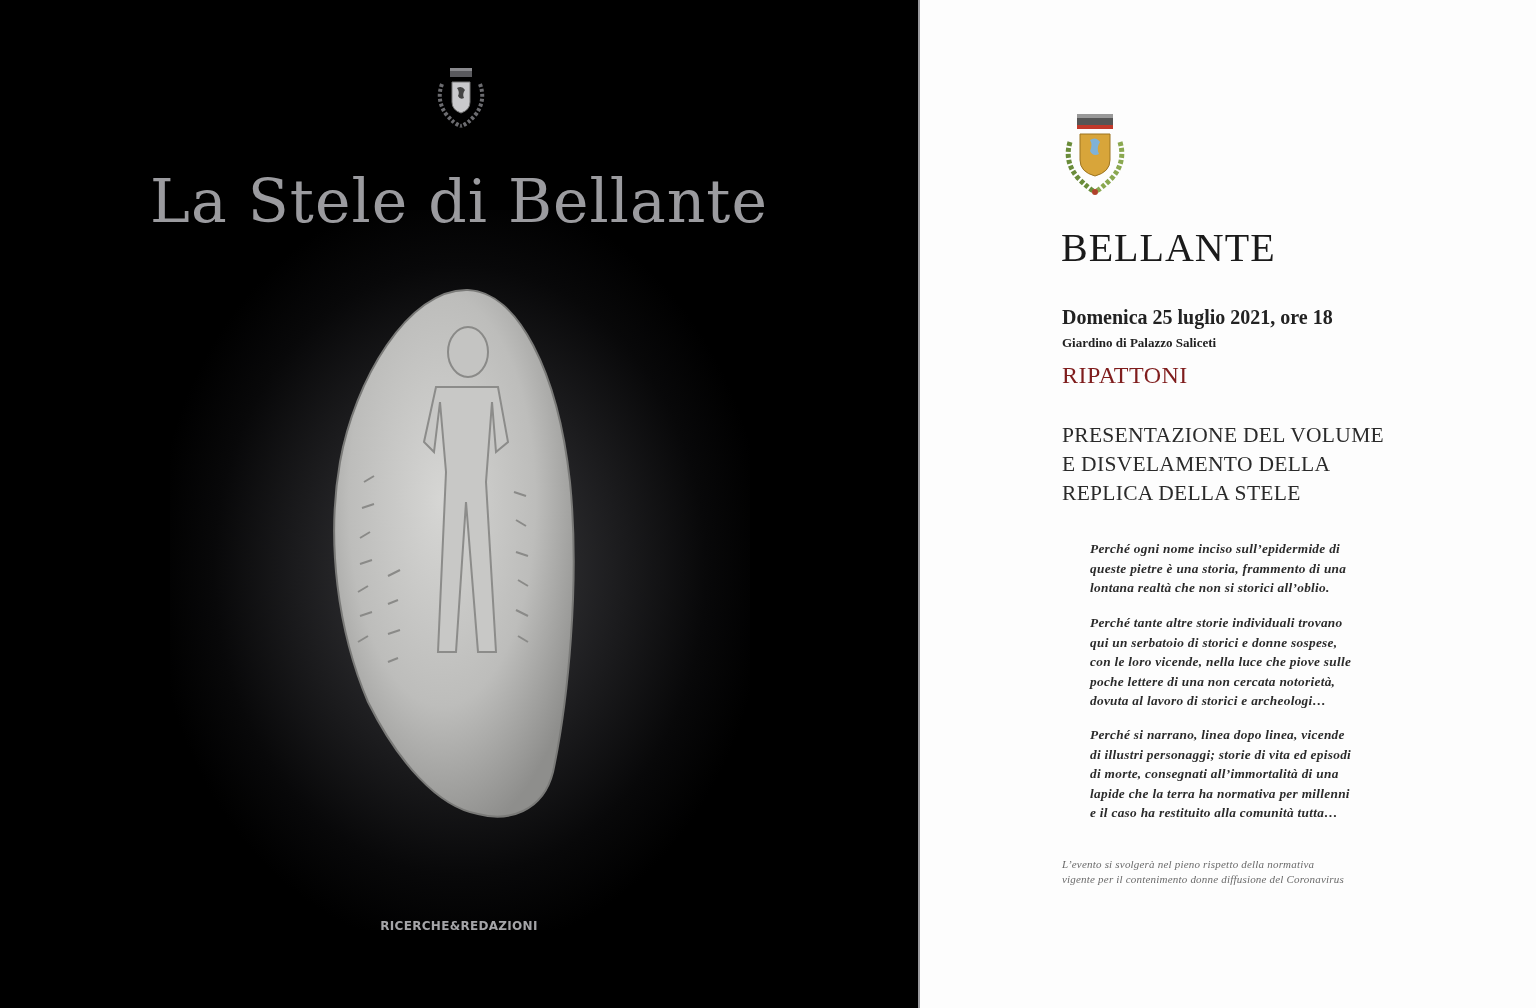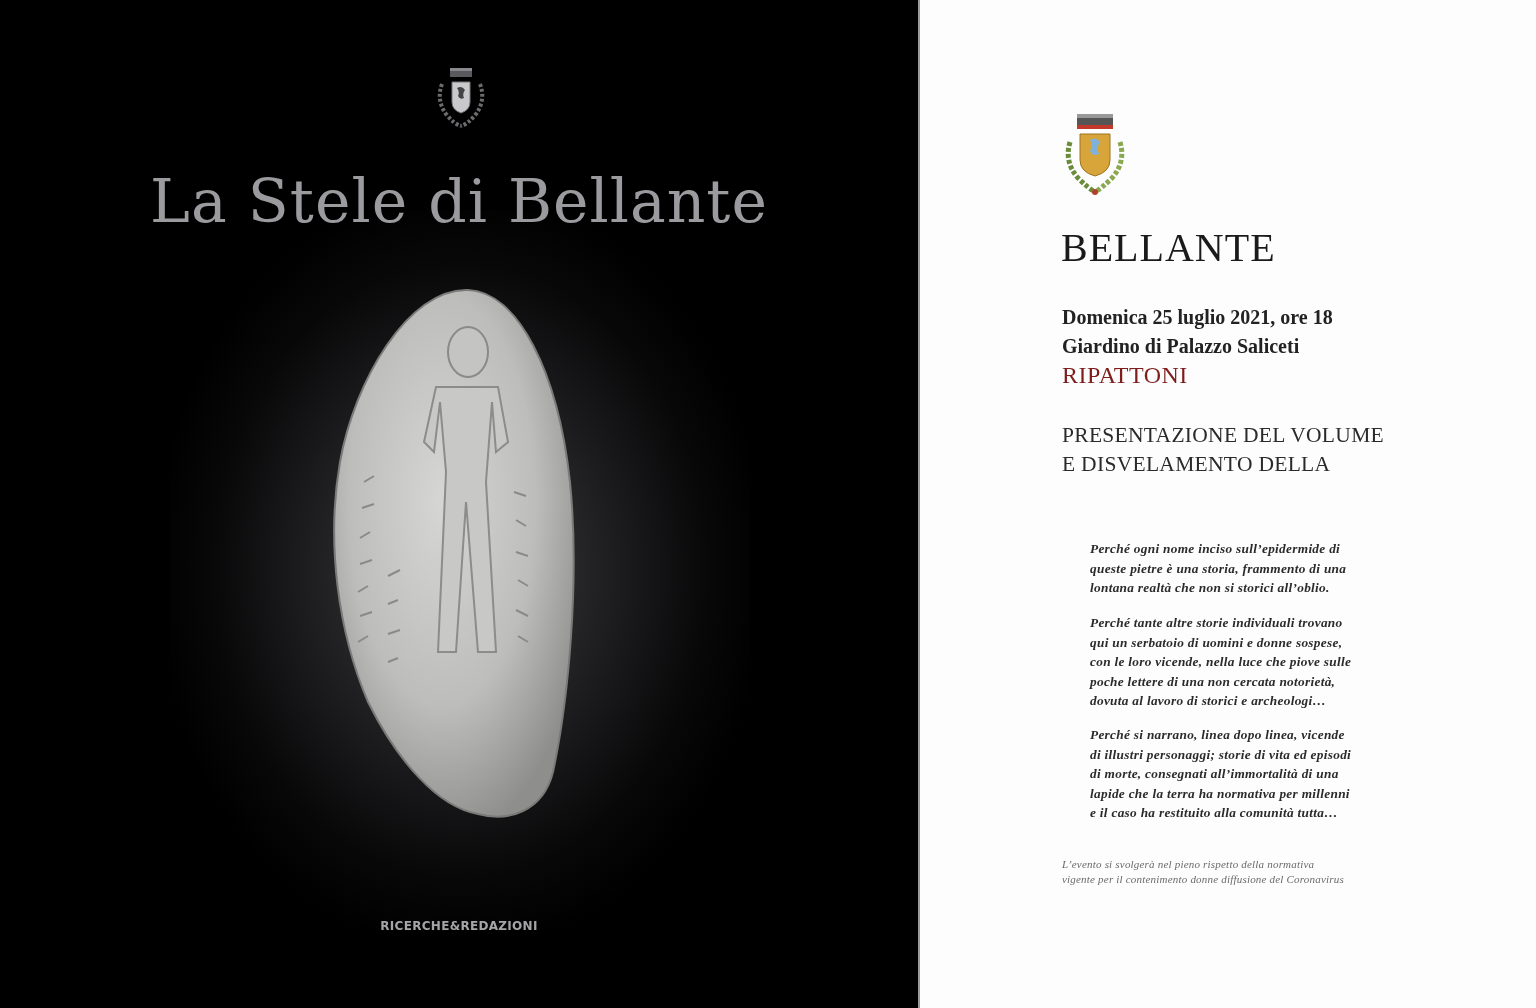--- a/index.html
+++ b/index.html
@@ -10,21 +10,21 @@
   .divider { position:absolute; left:918px; top:0; width:2px; height:1008px; background:#9a9a9e; }
   .crest-bw { position:absolute; left:428px; top:66px; width:66px; height:80px; }
   .cover-title { position:absolute; left:0; width:918px; top:166px; text-align:center; font-family:"DejaVu Serif", serif; font-size:60px; color:#9b9b9f; letter-spacing:1px; font-weight:300; }
   .stele { position:absolute; left:318px; top:282px; width:264px; height:540px; }
   .publisher { position:absolute; left:0; width:918px; top:919px; text-align:center; font-family:"DejaVu Sans", sans-serif; font-weight:bold; font-size:12px; color:#a5a5a8; letter-spacing:0.3px; }
   .invite { position:absolute; left:920px; top:0; width:616px; height:1008px; background:#fdfdfd; }
   .crest-color { position:absolute; left:1060px; top:112px; width:70px; height:88px; }
   .town { position:absolute; left:1061px; top:224px; font-family:"Liberation Serif", serif; font-size:40px; color:#1a1a1a; letter-spacing:1px; }
   .line-date, .line-place { position:absolute; left:1062px; font-family:"Liberation Serif", serif; font-weight:bold; color:#222; }
   .line-date { top:306px; font-size:20px; }
-  .line-place { top:335px; font-size:20px; }
+  .line-place { top:335px; font-size:13px; }
   .line-city { position:absolute; left:1062px; top:362px; font-family:"Liberation Serif", serif; font-size:24px; color:#7f1d1d; letter-spacing:0.5px; }
   .headline { position:absolute; left:1062px; top:421px; font-family:"Liberation Serif", serif; font-size:21.5px; color:#2a2a2a; line-height:29px; letter-spacing:0.3px; }
   .headline div { white-space:nowrap; }
   .para { position:absolute; left:1062px; font-family:"Liberation Serif", serif; font-style:italic; font-weight:bold; font-size:13.3px; color:#2b2b2b; line-height:19.5px; letter-spacing:0.3px; }
   .para div { white-space:nowrap;margin-left:28px; }
   .p1 { top:539px; } .p2 { top:613px; } .p3 { top:725px; }
   .note { position:absolute; left:1062px; top:857px; font-family:Liberation Serif, serif; font-style:italic; font-size:11px; color:#6a6a6a; line-height:15px; letter-spacing:0.2px; }
   .note div { white-space:nowrap; }
 </style>
 </head>
@@ -72,29 +72,30 @@
   <path d="M60 30 q6 20 -8 36 q-10 10 -17 14" fill="none" stroke="#8aa850" stroke-width="5" stroke-dasharray="4 2"></path>
   <circle cx="35" cy="80" r="3" fill="#b0402a"></circle>
 </svg>
 <div class="town">BELLANTE</div>
 <div class="line-date">Domenica 25 luglio 2021, ore 18</div>
 <div class="line-place">Giardino di Palazzo Saliceti</div>
 <div class="line-city">RIPATTONI</div>
 <div class="headline">
   <div>PRESENTAZIONE DEL VOLUME</div>
   <div>E DISVELAMENTO DELLA</div>
+  <div>REPLICA DELLA STELE</div>
 </div>
 <div class="para p1">
   <div>Perché ogni nome inciso sull’epidermide di</div>
   <div>queste pietre è una storia, frammento di una</div>
   <div>lontana realtà che non si storici all’oblio.</div>
 </div>
 <div class="para p2">
   <div>Perché tante altre storie individuali trovano</div>
-  <div>qui un serbatoio di uomini e donne sospese,</div>
+  <div>qui un serbatoio di storici e donne sospese,</div>
   <div>con le loro vicende, nella luce che piove sulle</div>
   <div>poche lettere di una non cercata notorietà,</div>
   <div>dovuta al lavoro di storici e archeologi…</div>
 </div>
 <div class="para p3">
   <div>Perché si narrano, linea dopo linea, vicende</div>
   <div>di illustri personaggi; storie di vita ed episodi</div>
   <div>di morte, consegnati all’immortalità di una</div>
   <div>lapide che la terra ha normativa per millenni</div>
   <div>e il caso ha restituito alla comunità tutta…</div>

